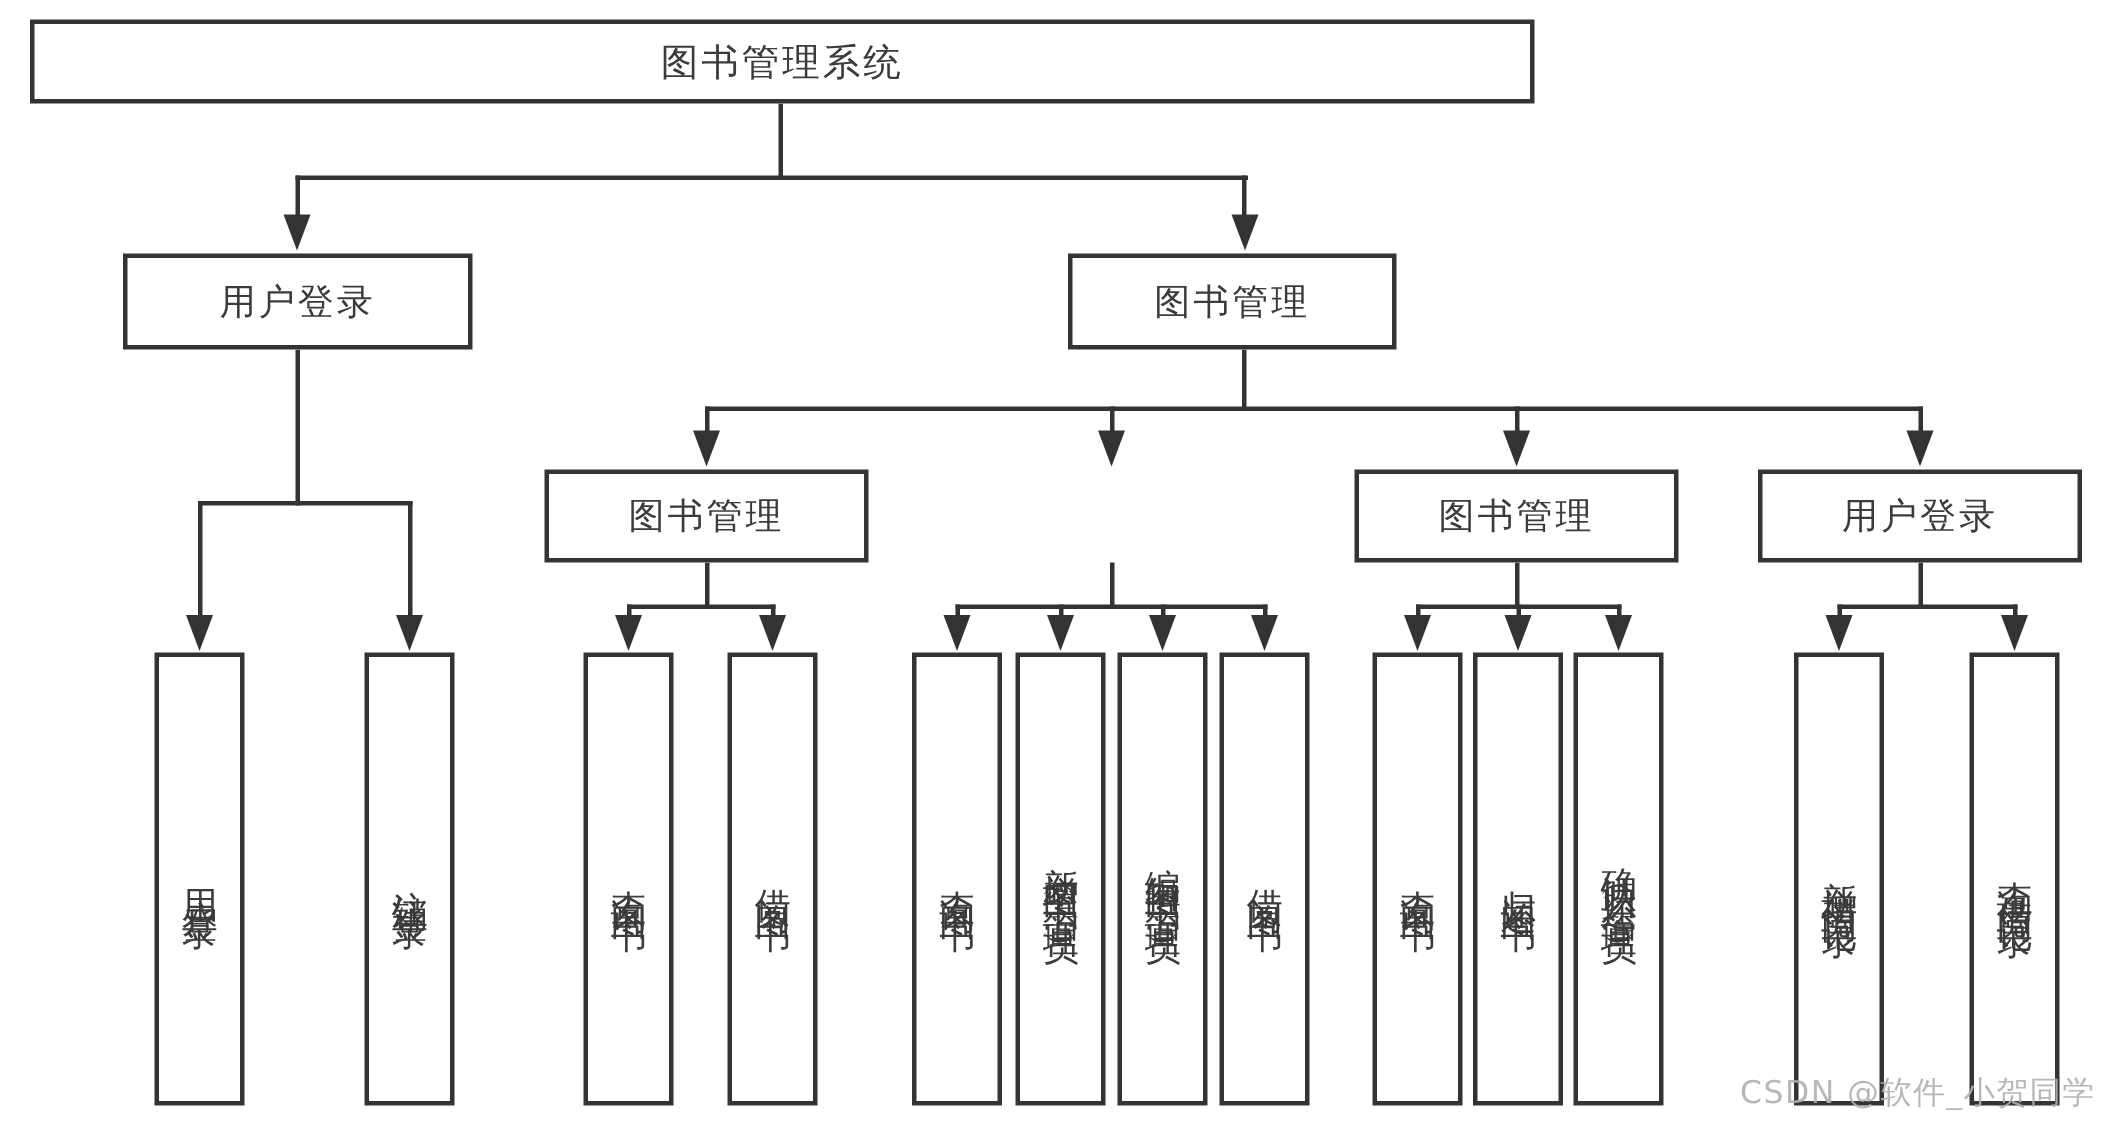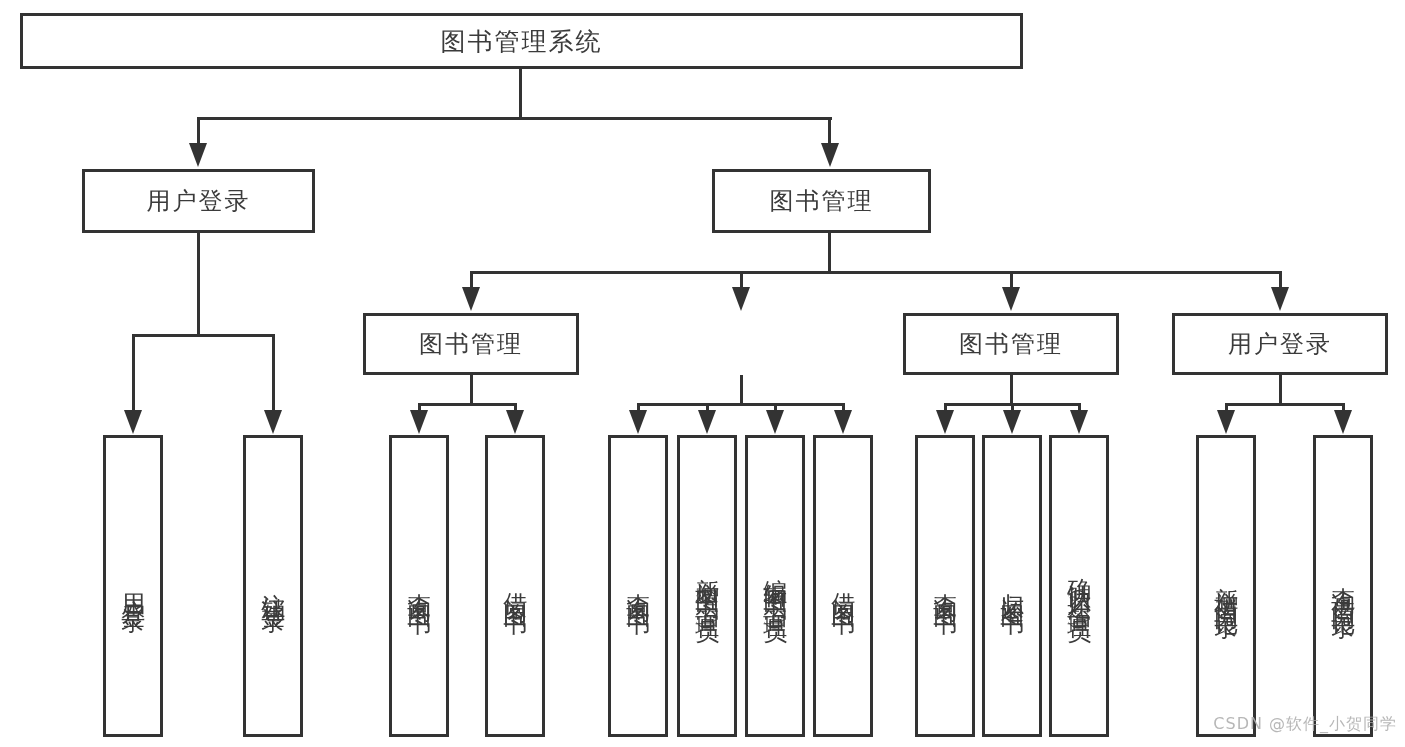--- a/index.html
+++ b/index.html
@@ -22,21 +22,21 @@
   .leaf{
     position:absolute;top:435px;width:60px;height:302px;box-sizing:border-box;
     border:3px solid #333333;background:#ffffff;
     display:flex;align-items:center;justify-content:center;
   }
   .vtext{
     writing-mode:vertical-rl;font-size:24px;color:#3b3b3b;
     letter-spacing:6px;line-height:1.1;
   }
   .watermark{
-    position:absolute;top:714px;right:8px;font-size:16px;color:#b0b0b0;
+    position:absolute;top:714px;right:8px;font-size:21px;color:#b0b0b0;
     letter-spacing:1px;z-index:5;opacity:.9;white-space:nowrap;
   }
 </style>
 </head>
 <body>
 
 <div class="canvas">
 
   <div class="vline" style="left:519px;top:69px;height:50px"></div>
   <div class="hline" style="left:197px;top:117px;width:635px"></div>

